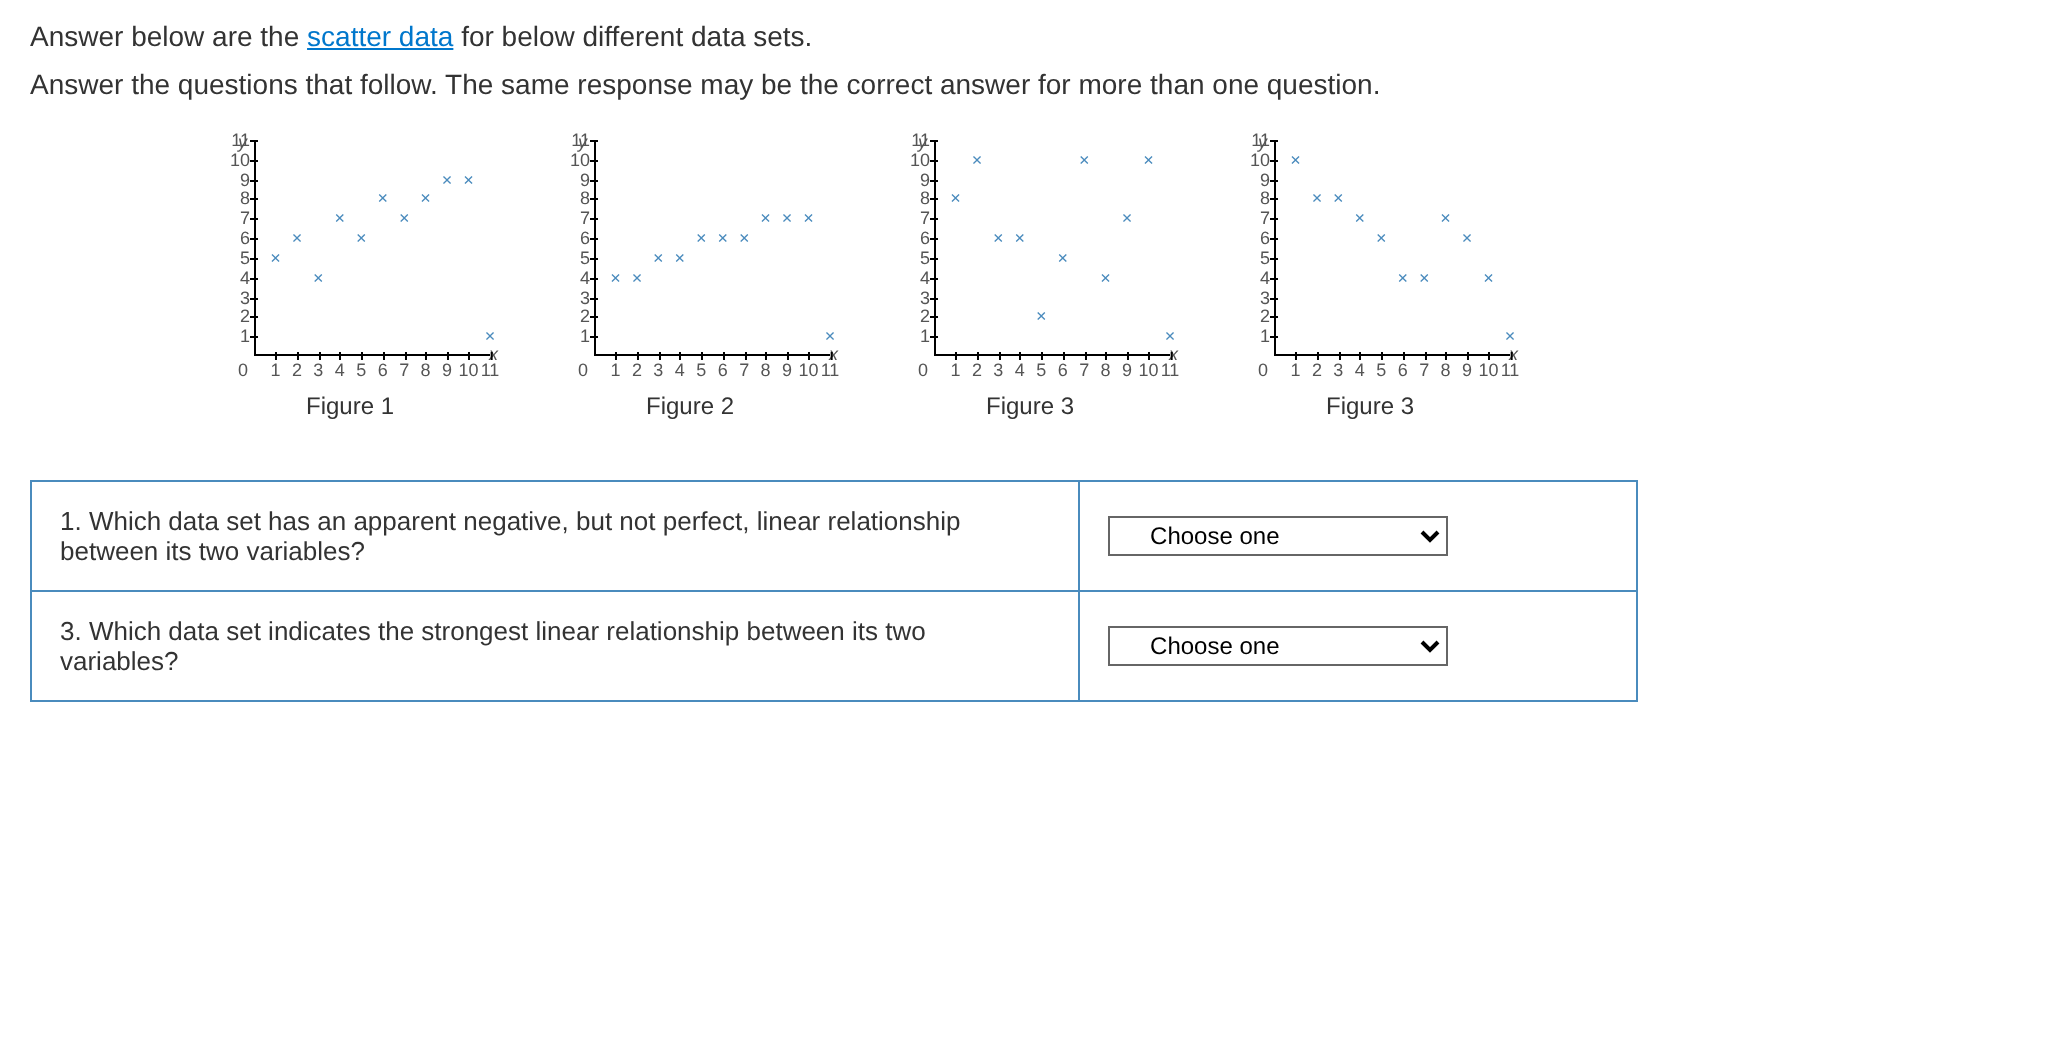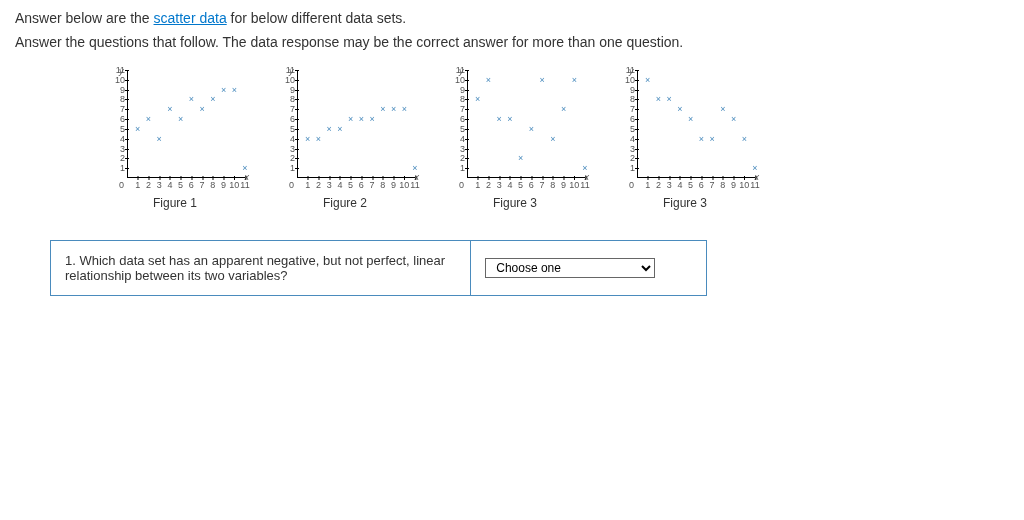--- a/index.html
+++ b/index.html
@@ -11,34 +11,34 @@
 .chart .y-axis-label{position:absolute;left:14px;top:-4px;font-style:italic}
 .chart .x-axis-label{position:absolute;right:-4px;bottom:8px;font-style:italic}
 .axis-line-y{position:absolute;left:22px;top:0;bottom:12px;width:1px;background:#000}
 .axis-line-x{position:absolute;left:22px;right:0;bottom:12px;height:1px;background:#000}
 .ytick{position:absolute;left:4px;width:16px;text-align:right}
 .ytick::after{content:"";position:absolute;right:-4px;top:5px;width:4px;height:1px;background:#000}
 .xtick{position:absolute;bottom:0;transform:translateX(-50%)}
 .xtick::before{content:"";position:absolute;left:50%;top:-4px;width:1px;height:4px;background:#000}
 .pt{position:absolute;color:#4a8bbd;font-size:9px;transform:translate(-50%,-50%);font-family:sans-serif}
 .fig-label{font-size:12px;color:#333;margin-top:6px}
-.qtable{border-collapse:collapse;margin-left:35px;width:657px}
+.qtable{border-collapse:collapse;width:804px}
 .qtable td{border:1px solid #4a8bbd;padding:12px 14px;font-size:13px;color:#333;vertical-align:middle}
 .qtable td.qcell{width:420px}
 .qtable td.acell{width:210px}
-select{font-size:12px;padding:1px 6px;width:170px;border:1px solid #666;background:#fff}
+select{font-size:12px;padding:1px 16px;width:170px;border:1px solid #666;background:#fff}
 .origin{position:absolute;left:14px;bottom:0;font-size:9px}
 </style>
 </head>
 <body>
 
 <div class="intro">
   <span>Answer below are the </span><a href="#">scatter data</a><span> for below different data sets.</span>
 </div>
-<div class="intro">Answer the questions that follow. The data response may be the correct answer for more than one question.</div>
+<div class="intro">Answer the questions that follow. The same response may be the correct answer for more than one question.</div>
 
 <div class="charts-row">
   <div class="chart-block">
     <div class="chart">
         <div class="axis-line-y"></div>
         <div class="axis-line-x"></div>
         <div class="y-axis-label">y</div>
         <div class="x-axis-label">x</div>
         <div class="origin">0</div>
         <div class="ytick" style="top: 93.1818px;">1</div>
@@ -209,14 +209,20 @@
 </div>
 
 <table class="qtable">
   <tbody>
       <tr>
     <td class="qcell">1. Which data set has an apparent negative, but not perfect, linear relationship between its two variables?</td>
     <td class="acell">
       <select><option>Choose one</option></select>
     </td>
   </tr>
+  <tr>
+    <td class="qcell">3. Which data set indicates the strongest linear relationship between its two variables?</td>
+    <td class="acell">
+      <select><option>Choose one</option></select>
+    </td>
+  </tr>
 </tbody>
   </table>
 
 </body></html>

